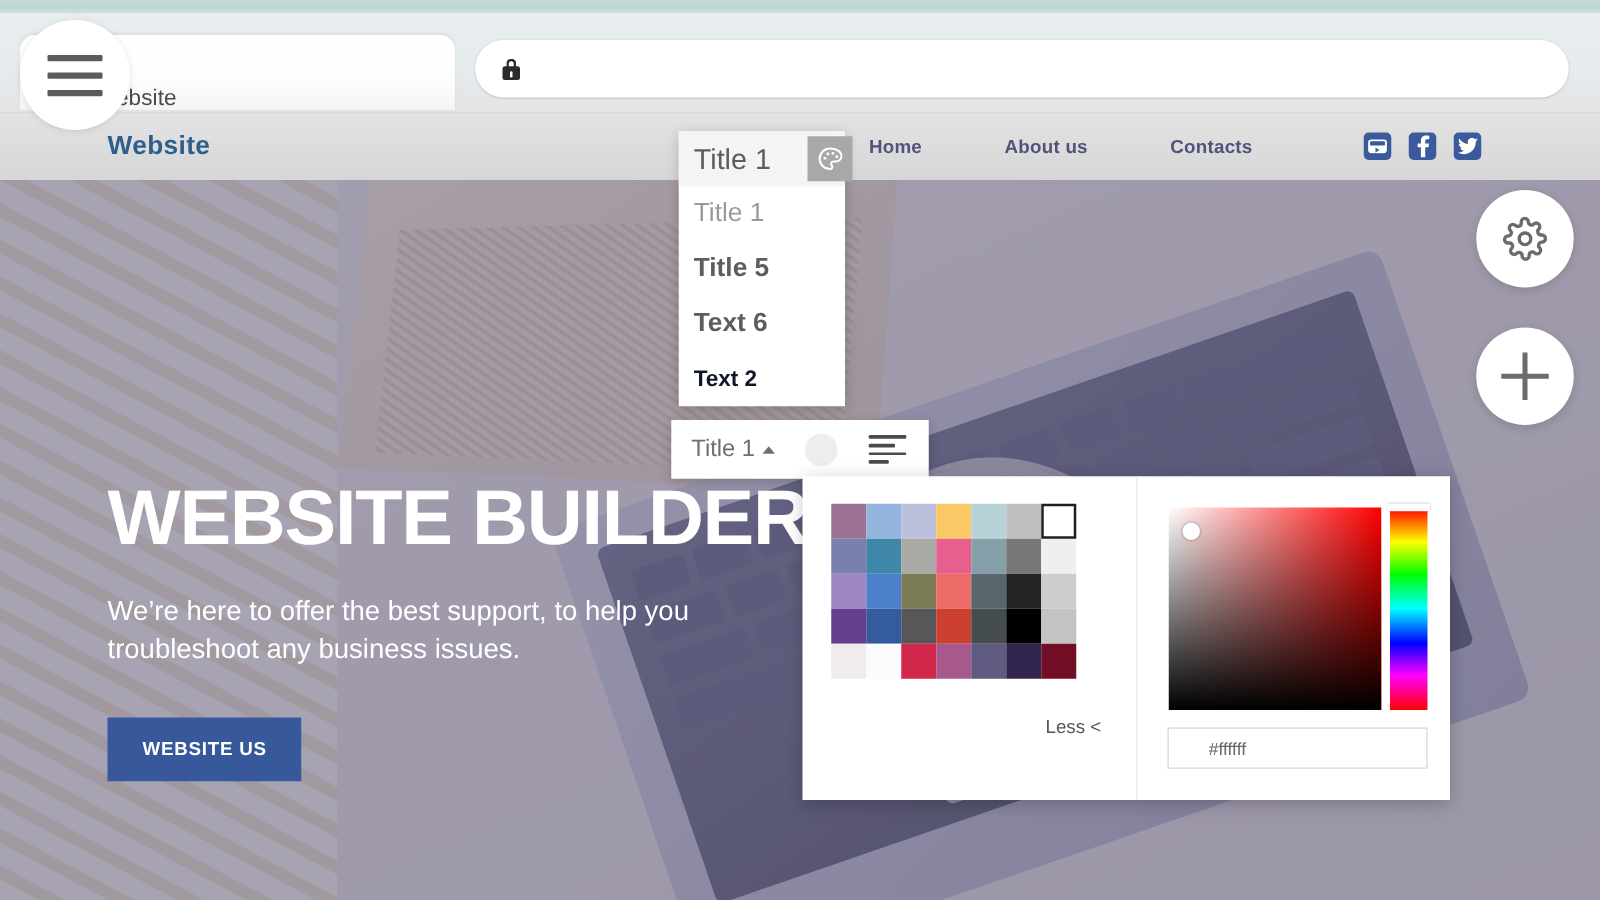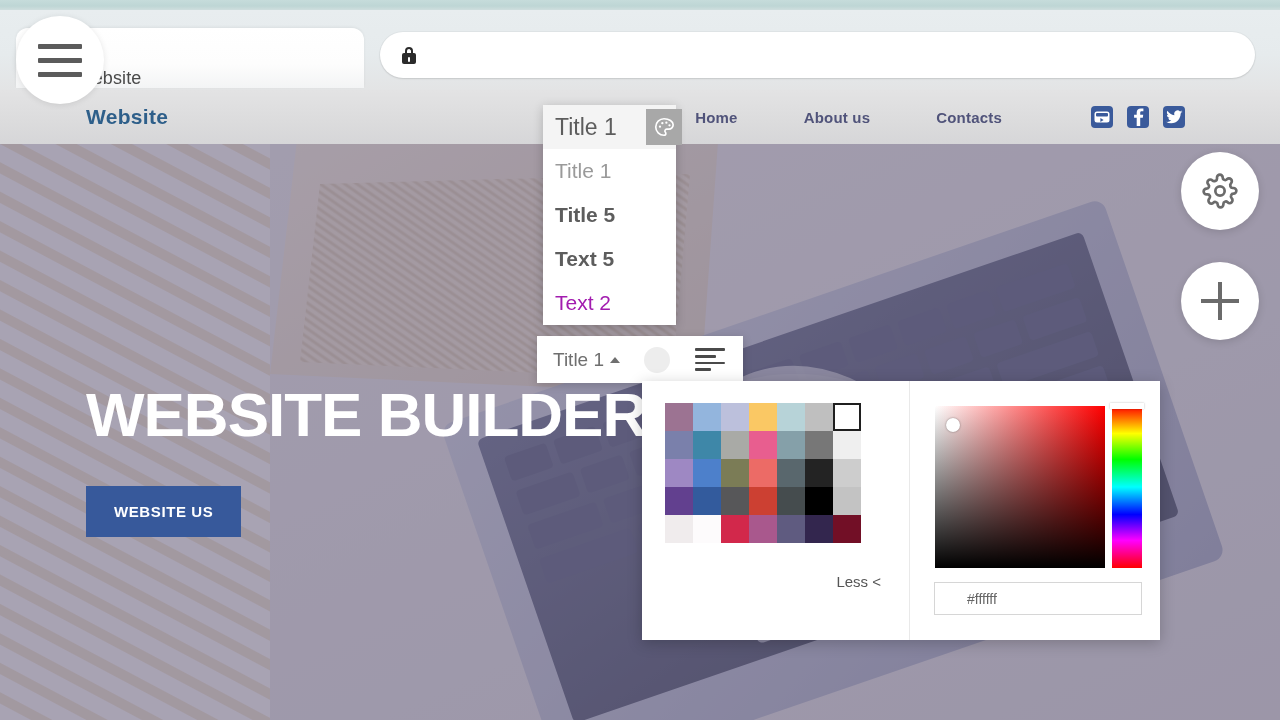--- a/index.html
+++ b/index.html
@@ -133,21 +133,21 @@
   }
   .style-item{
     height:44px; display:flex; align-items:center; padding-left:12px;
     color:#6f6f6f; position:relative; cursor:pointer; white-space:nowrap;
   }
   .style-item.active{ background:#f4f4f4; color:#5d5d5d; }
   .style-t1{ font-size:23px; font-weight:400; }
   .style-t2{ font-size:21px; font-weight:400; color:#9a9a9a; }
   .style-t3{ font-size:21px; font-weight:bold; color:#5d5d5d; }
   .style-x1{ font-size:21px; font-weight:bold; color:#5d5d5d; }
-  .style-x2{ font-size:21px; font-weight:400; color:#a21caf; }
+  .style-x2{ font-size:18px; font-weight:700; color:#0f172a; }
   .palette-btn{
     position:absolute; right:-6px; top:4px; width:36px; height:36px;
     background:#a8a8a8; display:flex; align-items:center; justify-content:center;
     cursor:pointer;
   }
 
   
   .text-toolbar{
     position:absolute; left:537px; top:336px; width:206px; height:47px;
     background:#ffffff; box-shadow:0 2px 9px rgba(0,0,0,.18); z-index:45;
@@ -300,20 +300,21 @@
         </g>
         <rect x="700" y="440" width="240" height="70" rx="6" fill="#a8aabb"></rect>
       </g>
       <ellipse cx="795" cy="300" rx="120" ry="70" fill="#ffffff" opacity="0.12"></ellipse>
       <path d="M700 260 q70 -60 150 -26 q60 26 34 86 q-28 64 -110 46 q-86 -20 -74 -106 Z" fill="#f2f0ef" opacity="0.55"></path>
     </svg>
     <div class="hero-overlay"></div>
 
     <div class="hero-content">
       <div class="hero-title">WEBSITE BUILDER</div>
+      <div class="hero-sub">We’re here to offer the best support, to help you troubleshoot any business issues.</div>
       <button class="cta">WEBSITE US</button>
     </div>
   </div>
 
   <div class="fab fab-gear">
     <svg width="36" height="36" viewBox="0 0 24 24" fill="none" stroke="#6b6b6b" stroke-width="1.8">
       <circle cx="12" cy="12" r="3.1"></circle>
       <path d="M19.4 15a1.6 1.6 0 0 0 .32 1.77l.06.06a1.9 1.9 0 1 1-2.7 2.7l-.05-.06a1.6 1.6 0 0 0-1.78-.32 1.6 1.6 0 0 0-1 1.47V21a1.9 1.9 0 1 1-3.8 0v-.1a1.6 1.6 0 0 0-1.05-1.47 1.6 1.6 0 0 0-1.77.32l-.06.06a1.9 1.9 0 1 1-2.7-2.7l.06-.06a1.6 1.6 0 0 0 .32-1.77 1.6 1.6 0 0 0-1.47-1H3a1.9 1.9 0 1 1 0-3.8h.1a1.6 1.6 0 0 0 1.47-1.05 1.6 1.6 0 0 0-.32-1.77l-.06-.06a1.9 1.9 0 1 1 2.7-2.7l.06.06a1.6 1.6 0 0 0 1.77.32H9a1.6 1.6 0 0 0 1-1.47V3a1.9 1.9 0 1 1 3.8 0v.1a1.6 1.6 0 0 0 1 1.47 1.6 1.6 0 0 0 1.78-.32l.05-.06a1.9 1.9 0 1 1 2.7 2.7l-.06.06a1.6 1.6 0 0 0-.32 1.77V9a1.6 1.6 0 0 0 1.47 1H21a1.9 1.9 0 1 1 0 3.8h-.1a1.6 1.6 0 0 0-1.47 1z"></path>
     </svg>
   </div>
@@ -366,21 +367,21 @@
         </svg>
       </span>
     </div>
     <div class="style-item">
       <span class="style-t2">Title 1</span>
     </div>
     <div class="style-item">
       <span class="style-t3">Title 5</span>
     </div>
     <div class="style-item">
-      <span class="style-x1">Text 5</span>
+      <span class="style-x1">Text 6</span>
     </div>
     <div class="style-item">
       <span class="style-x2">Text 2</span>
     </div>
   </div>
 
   <div class="text-toolbar">
     <span class="tb-style">
       <span>Title 1</span>
       <span class="caret-up"></span>

